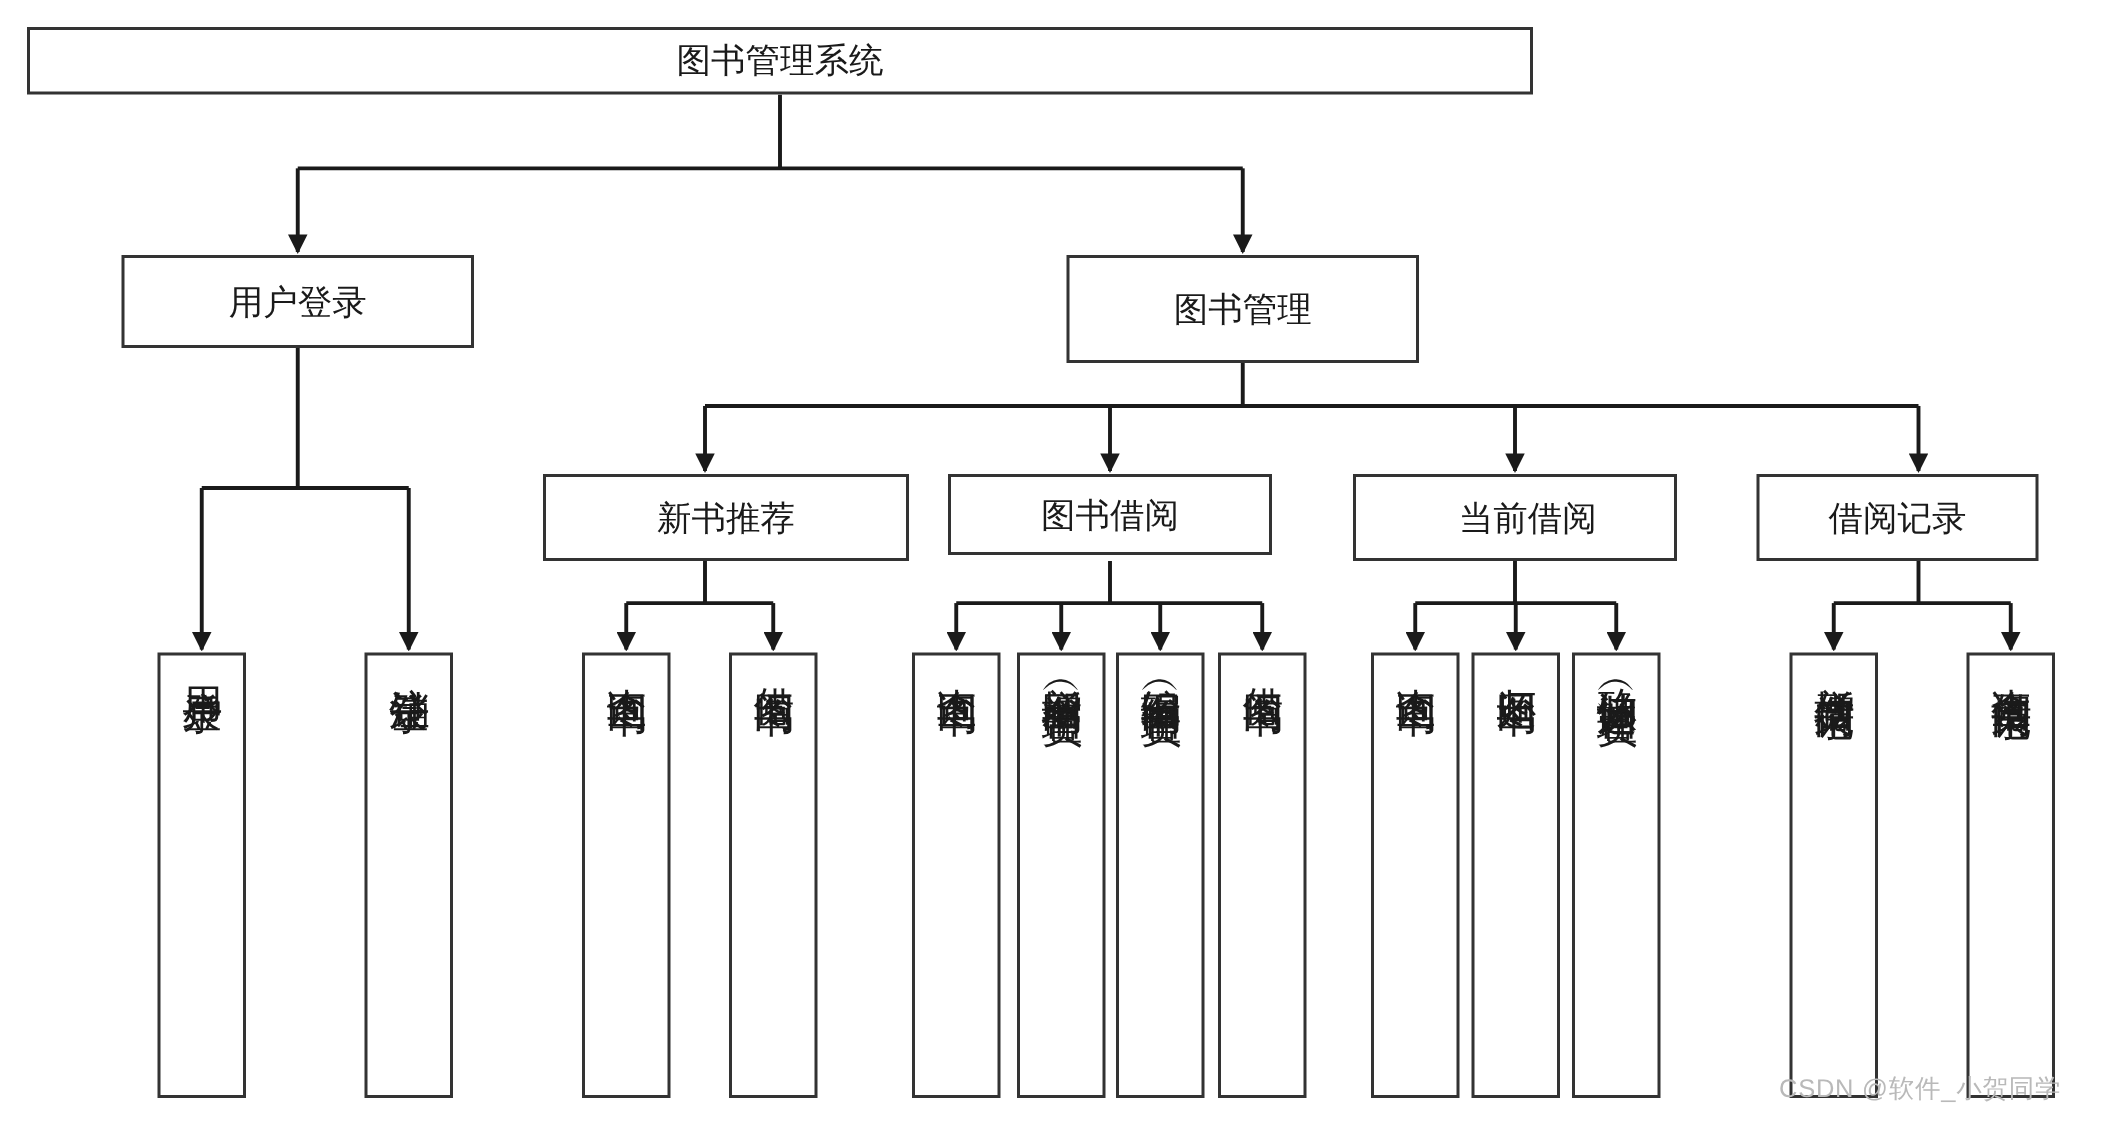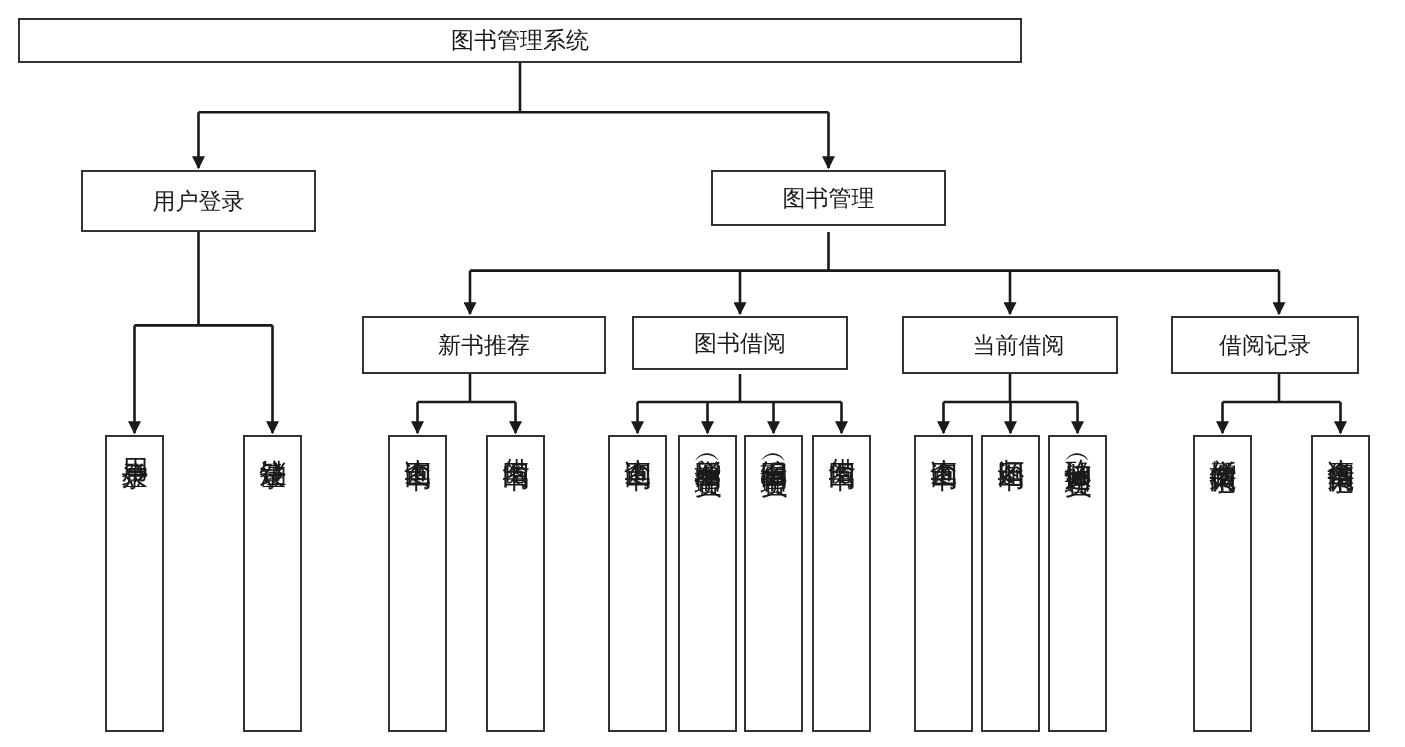--- a/index.html
+++ b/index.html
@@ -111,21 +111,21 @@
       </g>
   </svg>
 
   <div id="node-layer">
       <div class="node horiz root" style="left: 18px; top: 18px; width: 1004px; height: 45px;">
         <span class="label">图书管理系统</span>
       </div>
       <div class="node horiz" style="left: 81px; top: 170px; width: 235px; height: 62px;">
         <span class="label">用户登录</span>
       </div>
-      <div class="node horiz" style="left: 711px; top: 170px; width: 235px; height: 56px;">
+      <div class="node horiz" style="left: 711px; top: 170px; width: 235px; height: 72px;">
         <span class="label">图书管理</span>
       </div>
       <div class="node horiz" style="left: 362px; top: 316px; width: 244px; height: 58px;">
         <span class="label">新书推荐</span>
       </div>
       <div class="node horiz" style="left: 632px; top: 316px; width: 216px; height: 54px;">
         <span class="label">图书借阅</span>
       </div>
       <div class="node horiz" style="left: 902px; top: 316px; width: 216px; height: 58px; padding-left: 17px;">
         <span class="label">当前借阅</span>
@@ -167,13 +167,14 @@
         <span class="label">确认归还（管理员）</span>
       </div>
       <div class="node vert" style="left: 1193px; top: 435px; width: 59px; height: 297px;">
         <span class="label">新增借阅记录</span>
       </div>
       <div class="node vert" style="left: 1311px; top: 435px; width: 59px; height: 297px;">
         <span class="label">查询借阅记录</span>
       </div>
     </div>
 
+  <div class="watermark">CSDN @软件_小贺同学</div>
 </div>
 
 </body></html>

